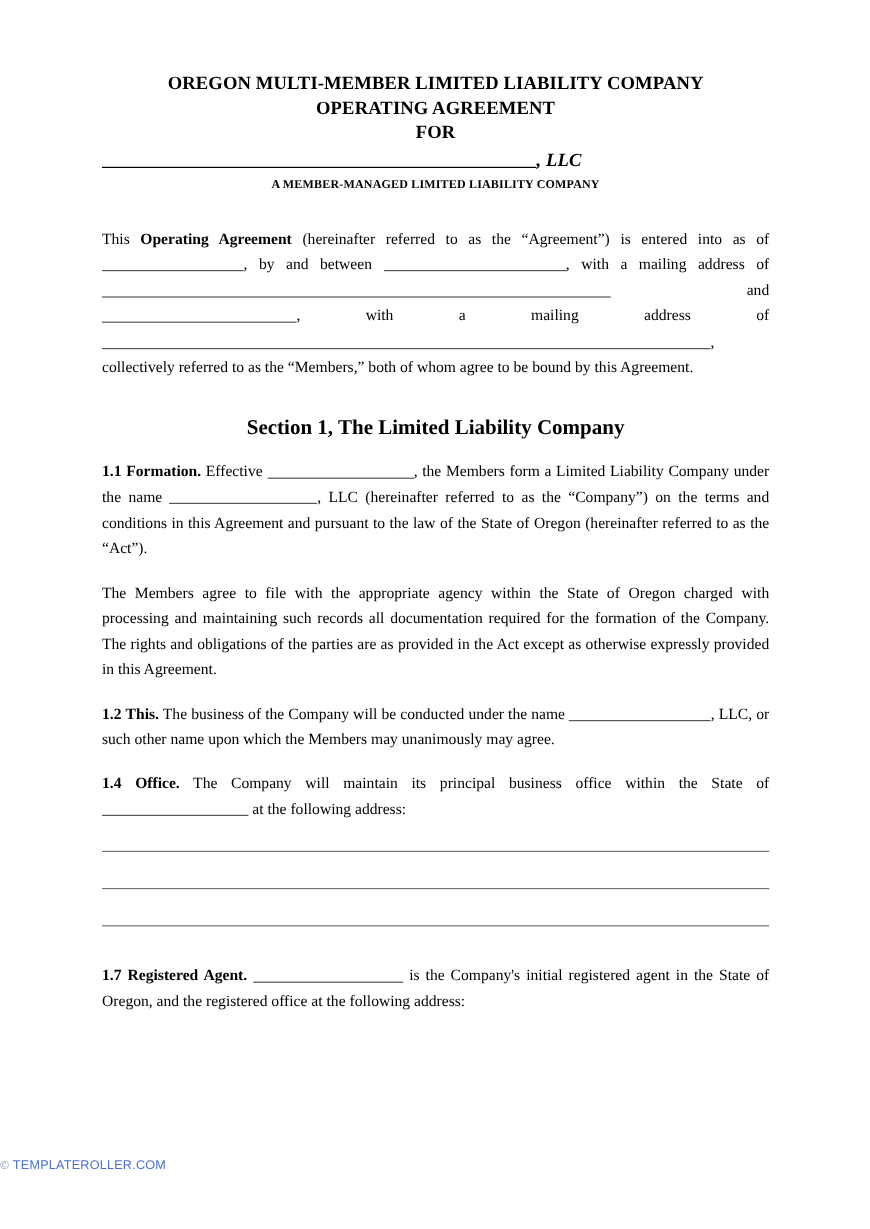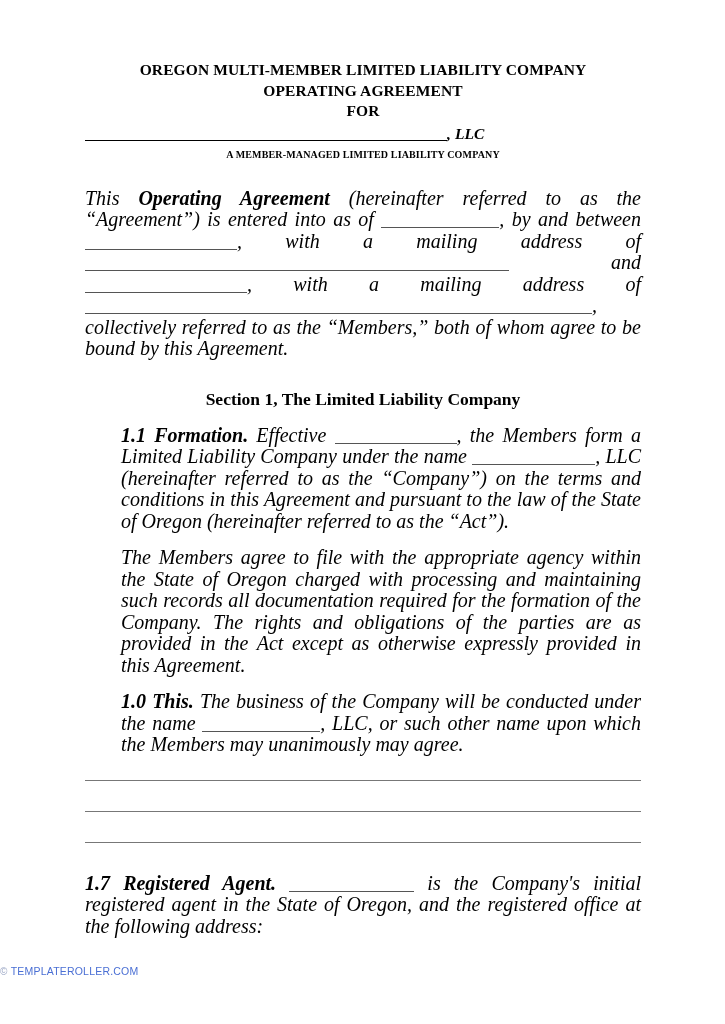--- a/index.html
+++ b/index.html
@@ -57,28 +57,27 @@
     display: block;
     font-weight: bold;
     font-size: 10px;
     letter-spacing: 0.15px;
     margin-top: 1px;
   }
 
   
   p.para {
     margin: 0;
-    font-size: 20px;
+    font-size: 13px;
     line-height: 21.5px;
     text-align: justify;
     text-justify: inter-word;
-    font-style: italic;
   }
   p.para.gap-intro { margin-top: 22px; }
-  p.para.gap { margin-top: 15px; margin-left: 36px; }
+  p.para.gap { margin-top: 15px; }
   .bold { font-weight: bold; }
 
   
   .blank {
     display: inline-block;
     border-bottom: 1px solid #555;
     height: 13px;
     vertical-align: -2px;
   }
   .b-date    { width: 118px; }
@@ -149,23 +148,24 @@
     </div>
 
     <p class="para gap-intro"><span>This </span><span class="bold">Operating Agreement</span><span> (hereinafter referred to as the “Agreement”) is entered into as of </span><span class="blank b-date"></span><span>, by and between </span><span class="blank b-party"></span><span>, with a mailing address of </span><span class="blank b-addr1"></span><span class="blank b-addr2"></span><span> and </span><span class="blank b-party2"></span><span>, with a mailing address of </span><span class="blank b-addr1"></span><span class="blank b-addr3"></span><span>, collectively referred to as the “Members,” both of whom agree to be bound by this Agreement.</span></p>
 
     <h2 class="section-heading gap">Section 1, The Limited Liability Company</h2>
 
     <p class="para gap"><span class="bold">1.1</span><span class="bold">&nbsp;</span><span class="bold">Formation.</span><span> Effective </span><span class="blank b-eff"></span><span>, the Members form a Limited Liability Company under the name </span><span class="blank b-name"></span><span>, LLC (hereinafter referred to as the “Company”) on the terms and conditions in this Agreement and pursuant to the law of the State of Oregon (hereinafter referred to as the “Act”).</span></p>
 
     <p class="para gap">The Members agree to file with the appropriate agency within the State of Oregon charged with processing and maintaining such records all documentation required for the formation of the Company. The rights and obligations of the parties are as provided in the Act except as otherwise expressly provided in this Agreement.</p>
 
-    <p class="para gap"><span class="bold">1.0</span><span class="bold">&nbsp;</span><span class="bold">This.</span><span> The business of the Company will be conducted under the name </span><span class="blank b-name2"></span><span>, LLC, or such other name upon which the Members may unanimously may agree.</span></p>
+    <p class="para gap"><span class="bold">1.2</span><span class="bold">&nbsp;</span><span class="bold">This.</span><span> The business of the Company will be conducted under the name </span><span class="blank b-name2"></span><span>, LLC, or such other name upon which the Members may unanimously may agree.</span></p>
 
 
+    <p class="para gap"><span class="bold">1.4</span><span class="bold">&nbsp;</span><span class="bold">Office.</span><span> The Company will maintain its principal business office within the State of </span><span class="blank b-state"></span><span> at the following address:</span></p>
 
     <div class="rules-block">
       <div class="rule-full"></div>
       <div class="rule-full"></div>
       <div class="rule-full"></div>
     </div>
 
     <p class="para"><span class="bold">1.7</span><span class="bold">&nbsp;</span><span class="bold">Registered Agent.</span><span> </span><span class="blank b-agent"></span><span> is the Company's initial registered agent in the State of Oregon, and the registered office at the following address:</span></p>
 
   </div>

